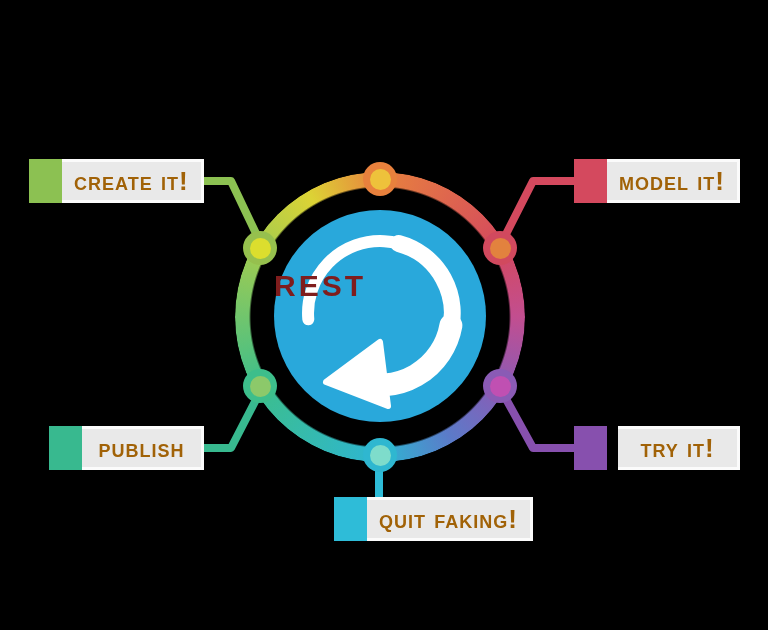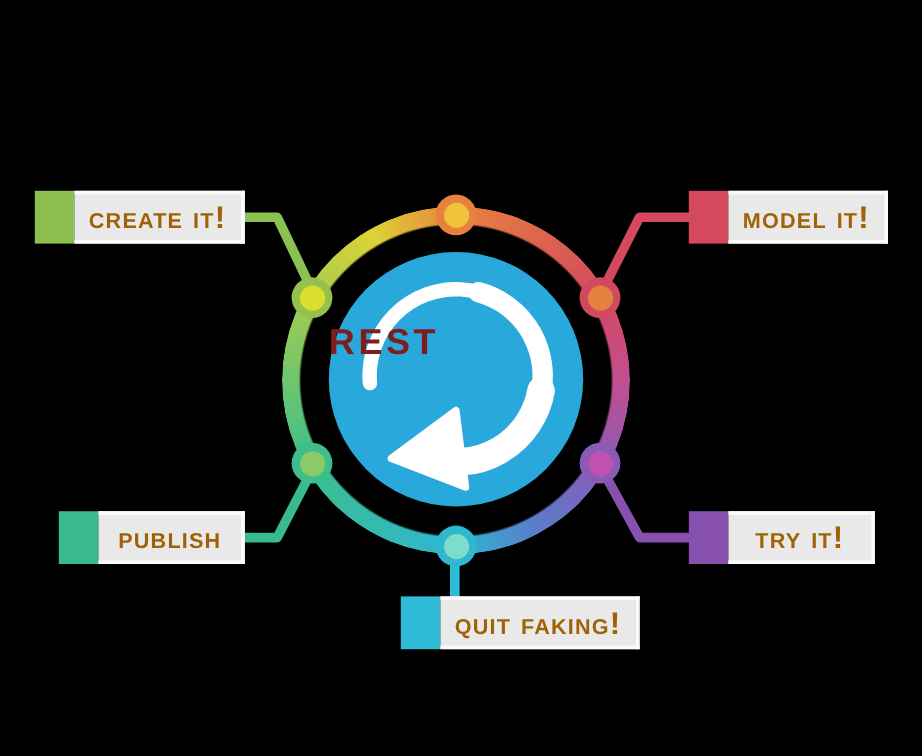--- a/index.html
+++ b/index.html
@@ -39,21 +39,21 @@
   .label { position:absolute; display:flex; align-items:stretch; height:44px; z-index:6; }
   .chip { width:33px; height:44px; flex:0 0 33px; }
   .lbox { background:#E9E9E9; border:3px solid #FBFBFB; border-left:none;
           box-sizing:border-box; min-width:122px; padding:0 12px;
           display:flex; align-items:center; justify-content:center; }
   .ltext { font-variant:small-caps; text-transform:lowercase; font-weight:bold;
            font-size:26px; letter-spacing:1px; color:#a16207; white-space:nowrap; }
   #label-create  { left:29px;  top:159px; }
   #label-model   { left:574px; top:159px; }
   #label-publish { left:29px;  top:426px;margin-left:20px; }
-  #label-try     { left:574px; top:426px; }
+  #label-try     { left:574px; top:426px;gap:11px; }
   #label-quit    { left:289px; top:497px;margin-left:45px; }
 </style>
 </head>
 <body style="background: rgb(0, 0, 0);">
 
 <div id="stage">
 
   <svg id="connectors" width="768" height="630">
     <polyline points="183,181 231,181 262,246" fill="none" stroke-width="8" stroke-linejoin="round" stroke="#8CC152"></polyline>
     <polyline points="577,181 533,181 500,246" fill="none" stroke-width="8" stroke-linejoin="round" stroke="#D4495E"></polyline>

